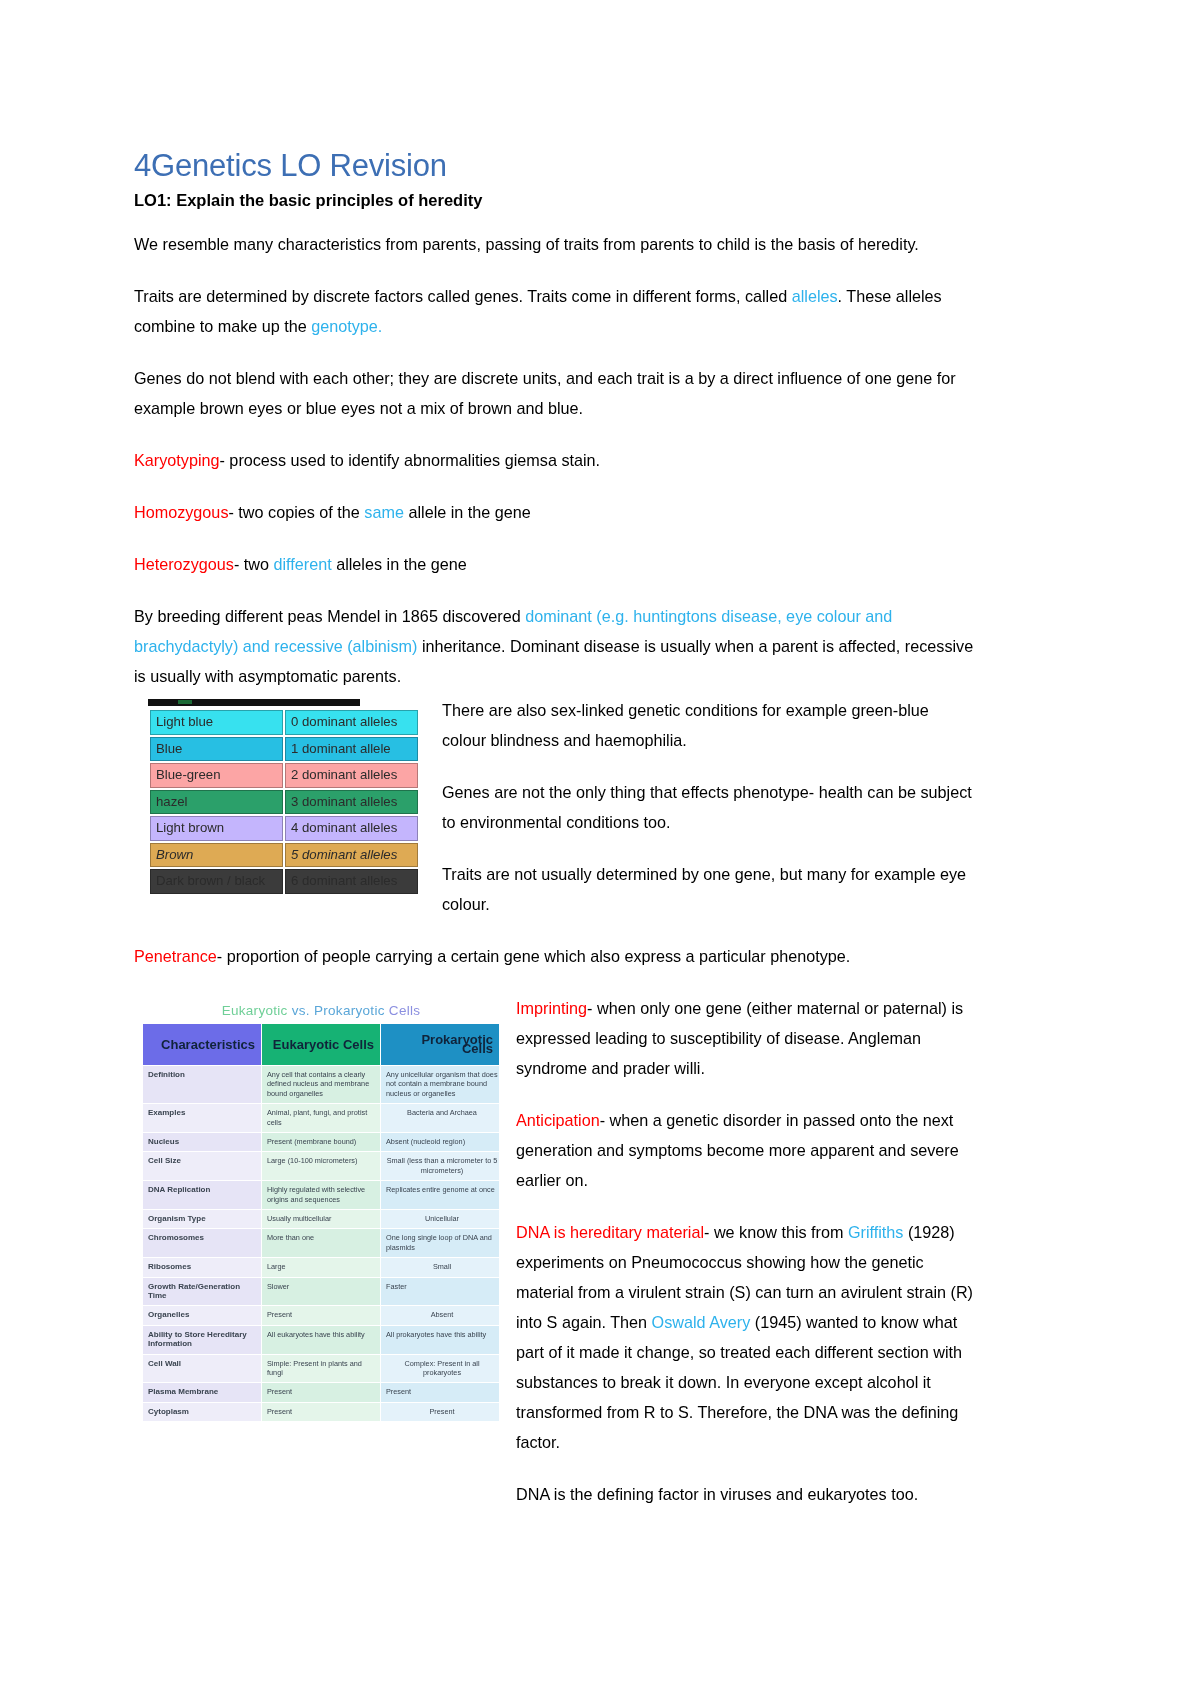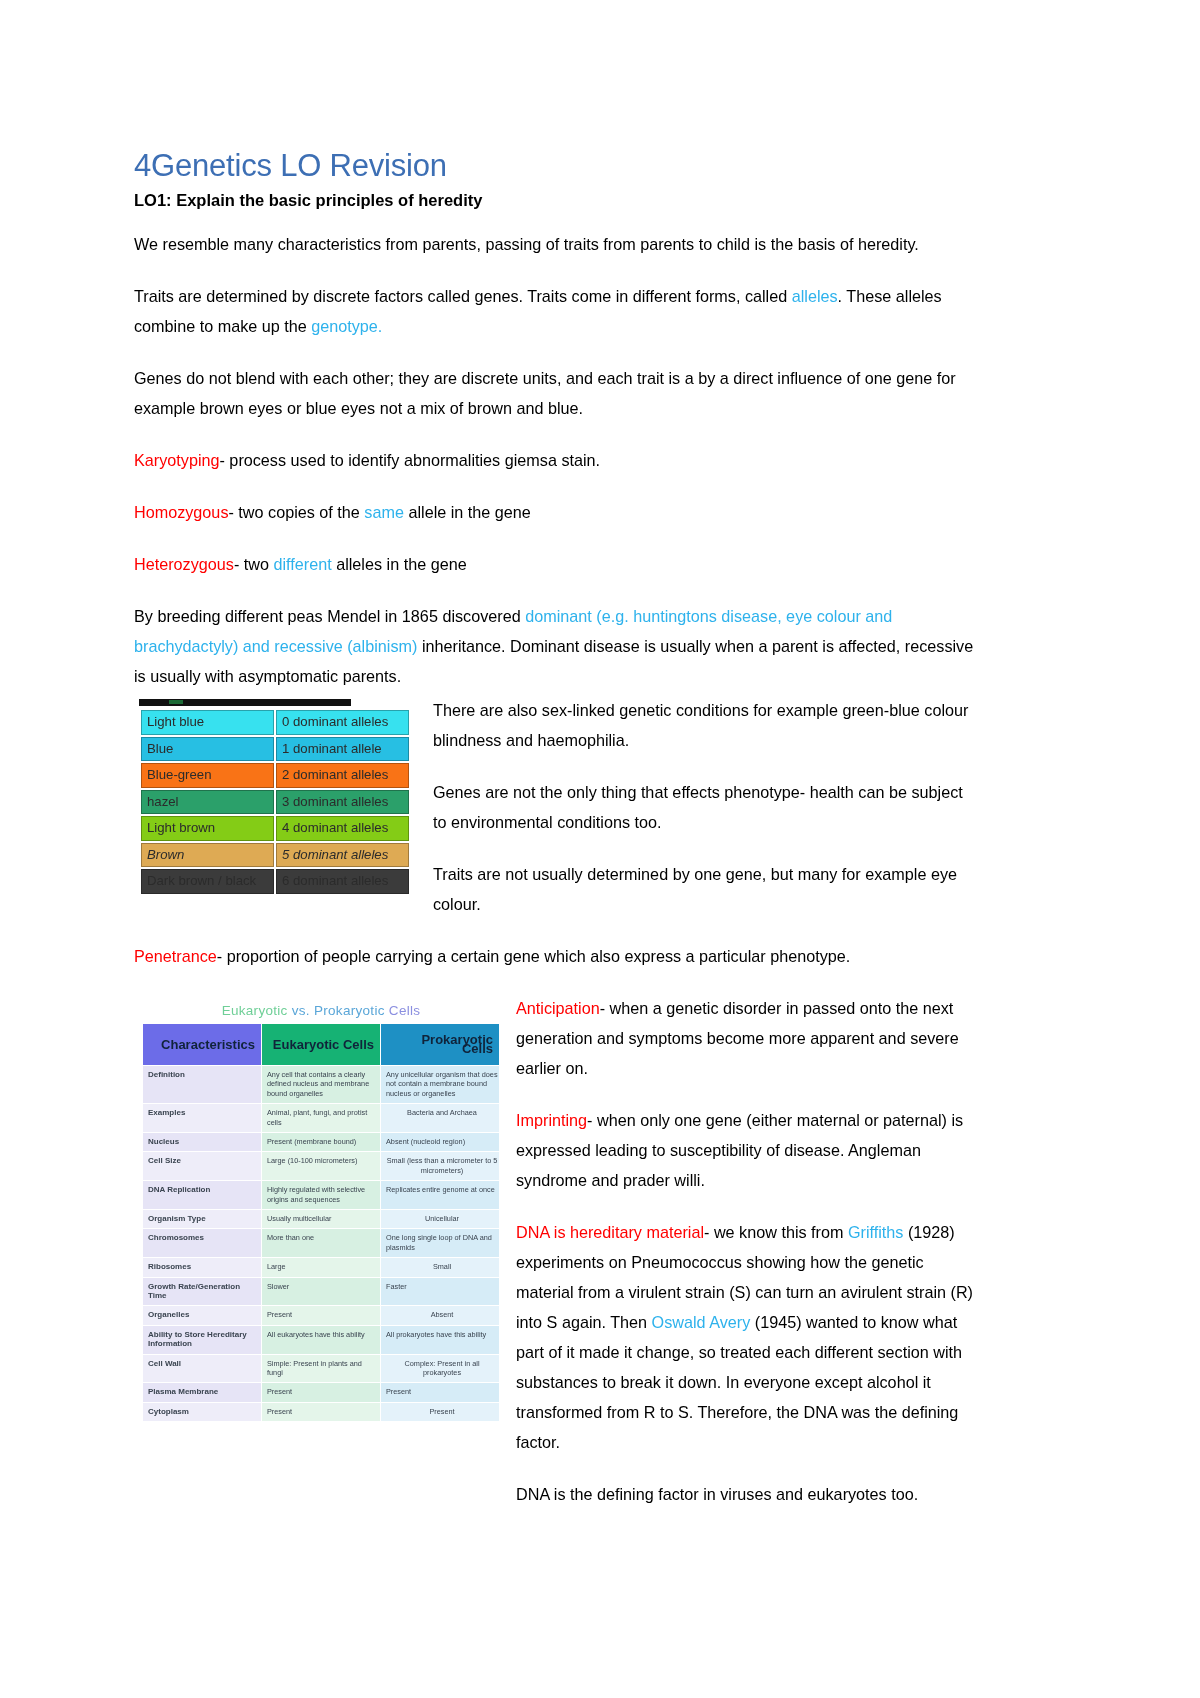--- a/index.html
+++ b/index.html
@@ -49,21 +49,21 @@
     margin: 0 0 22px 0;
     color: #000;
   }
   .red { color: #ff0000; }
   .cyan { color: #2eb2ec; }
 
   
   .float-block-1 {
     float: left;
     width: 272px;
-    margin: 4px 22px 10px 5px;
+    margin: 4px 22px 10px 14px;
   }
   .topbar {
     width: 212px;
     height: 7px;
     background: #111;
     margin-bottom: 2px;
     position: relative;
   }
   .topbar:after{
     content:"";
@@ -82,23 +82,23 @@
   }
   table.eye-table td {
     padding: 3px 4px 4px 5px;
     vertical-align: top;
     border: 1px solid rgba(0,0,0,0.28);
     color: #2b2b2b;
     width: 50%;
   }
   td.c-lightblue { background: #37e1ef; }
   td.c-blue      { background: #27bfe3; }
-  td.c-bluegreen { background: #f97316; }
+  td.c-bluegreen { background: #fca5a5; }
   td.c-hazel     { background: #2ba06a; }
-  td.c-lightbrown{ background: #84cc16; }
+  td.c-lightbrown{ background: #c4b5fd; }
   td.c-brown     { background: #deaa54; font-style: italic; }
   td.c-dark      { background: #3b3b3b; color:#e8e8e8; }
 
   
   .float-block-2 {
     float: left;
     width: 358px;
     margin: 10px 16px 10px 8px;
   }
   .ep-title {
@@ -319,24 +319,24 @@
               <td class="col-char">Cytoplasm</td>
               <td class="col-euk">Present</td>
               <td class="col-pro">Present</td>
             </tr>
           </tbody>
         </table>
       </div>
 
       <div class="right-col">
         <p class="para">
-          <span class="red">Anticipation</span><span>- when a genetic disorder in passed onto the next generation and symptoms become more apparent and severe earlier on.</span>
+          <span class="red">Imprinting</span><span>- when only one gene (either maternal or paternal) is expressed leading to susceptibility of disease. Angleman syndrome and prader willi.</span>
         </p>
         <p class="para">
-          <span class="red">Imprinting</span><span>- when only one gene (either maternal or paternal) is expressed leading to susceptibility of disease. Angleman syndrome and prader willi.</span>
+          <span class="red">Anticipation</span><span>- when a genetic disorder in passed onto the next generation and symptoms become more apparent and severe earlier on.</span>
         </p>
         <p class="para">
           <span class="red">DNA is hereditary material</span><span>- we know this from </span><span class="cyan">Griffiths</span><span> (1928) experiments on Pneumococcus showing how the genetic material from a virulent strain (S) can turn an avirulent strain (R) into S again. Then </span><span class="cyan">Oswald Avery</span><span> (1945) wanted to know what part of it made it change, so treated each different section with substances to break it down. In everyone except alcohol it transformed from R to S. Therefore, the DNA was the defining factor.</span>
         </p>
         <p class="para">DNA is the defining factor in viruses and eukaryotes too.</p>
       </div>
     </div>
 
   </div>
 </div>

